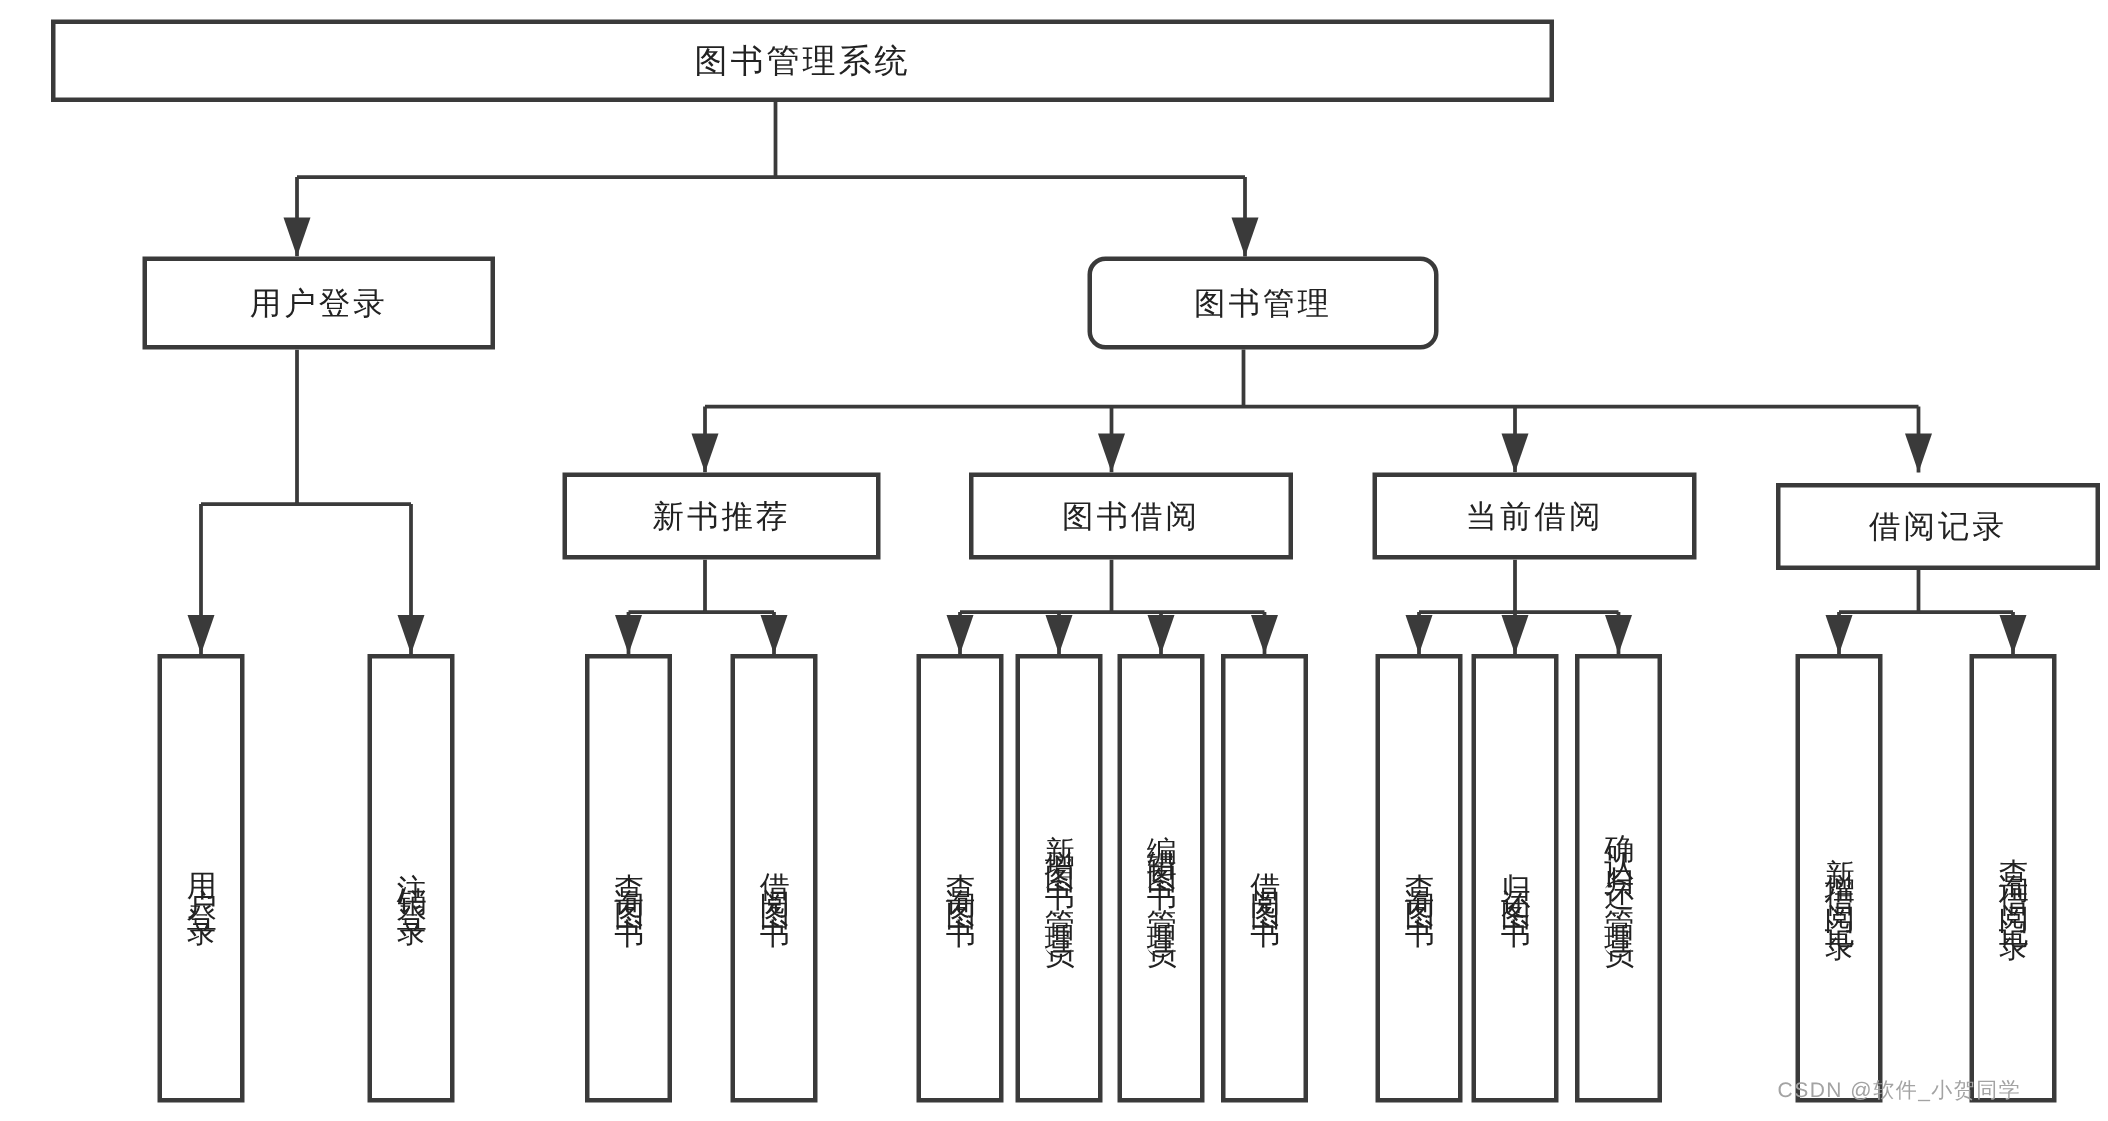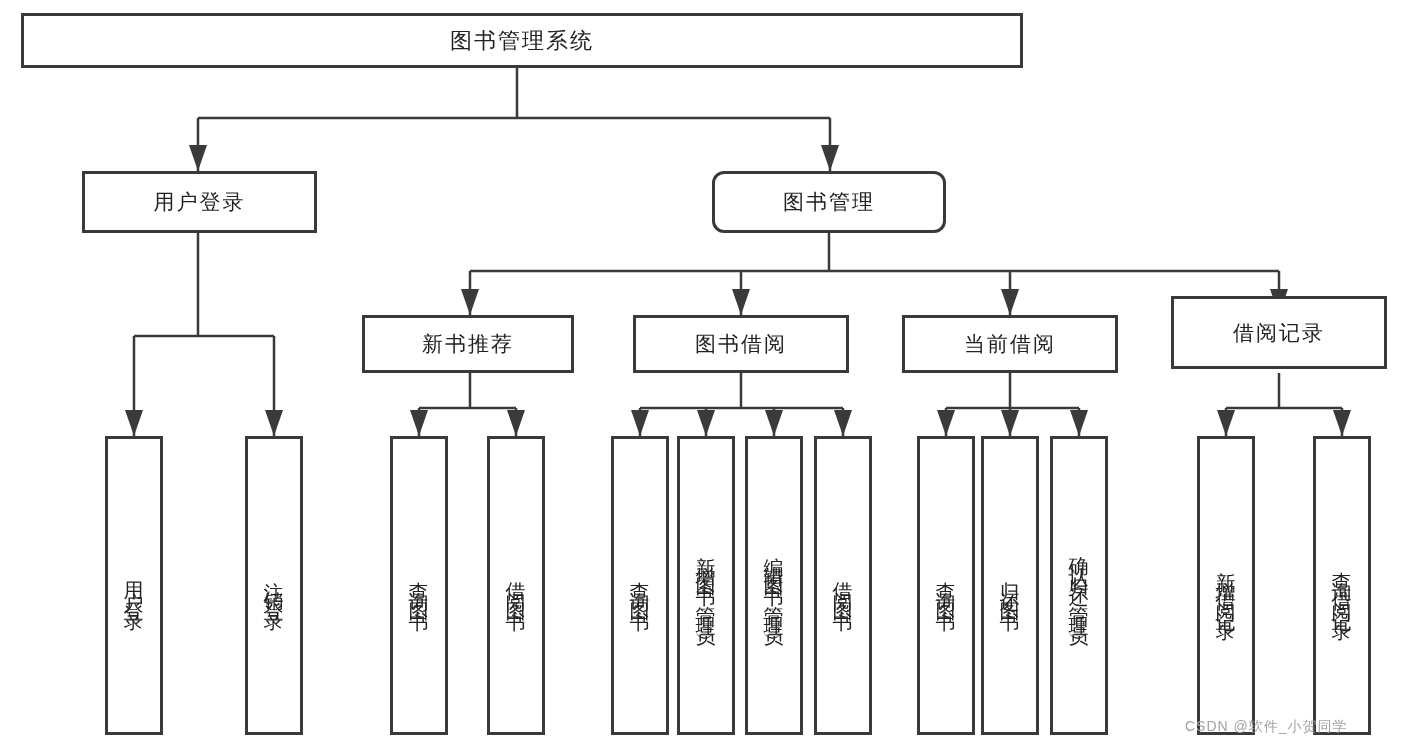--- a/index.html
+++ b/index.html
@@ -21,20 +21,21 @@
     box-sizing: border-box;
     border: 3px solid #3a3a3a;
     background: #ffffff;
     display: flex;
     align-items: center;
     justify-content: center;
     font-size: 21px;
     letter-spacing: 2px;
     color: #222222;
     z-index: 1;
+    margin-left: 13px;
   }
   .hbox.root { font-size: 22px; }
   .vbox {
     position: absolute;
     box-sizing: border-box;
     top: 436px;
     width: 58px;
     height: 299px;
     border: 3px solid #3a3a3a;
     background: #ffffff;
@@ -112,21 +113,21 @@
   </svg>
 
   <div class="hbox root" style="left:21px; top:13px; width:1002px; height:55px;">图书管理系统</div>
 
   <div class="hbox" style="left:82px; top:171px; width:235px; height:62px;">用户登录</div>
   <div class="hbox" style="left:712px; top:171px; width:234px; height:62px;border-radius:12px;">图书管理</div>
 
   <div class="hbox" style="left:362px; top:315px; width:212px; height:58px;">新书推荐</div>
   <div class="hbox" style="left:633px; top:315px; width:216px; height:58px;">图书借阅</div>
   <div class="hbox" style="left:902px; top:315px; width:216px; height:58px;">当前借阅</div>
-  <div class="hbox" style="left:1171px; top:296px; width:216px; height:73px;">借阅记录</div>
+  <div class="hbox" style="left:1171px; top:322px; width:216px; height:58px;">借阅记录</div>
 
   <div class="vbox" style="left:105px;">
     <span class="vtext">用户登录</span>
   </div>
   <div class="vbox" style="left:245px;">
     <span class="vtext">注销登录</span>
   </div>
 
   <div class="vbox" style="left:390px;">
     <span class="vtext">查询图书</span>

